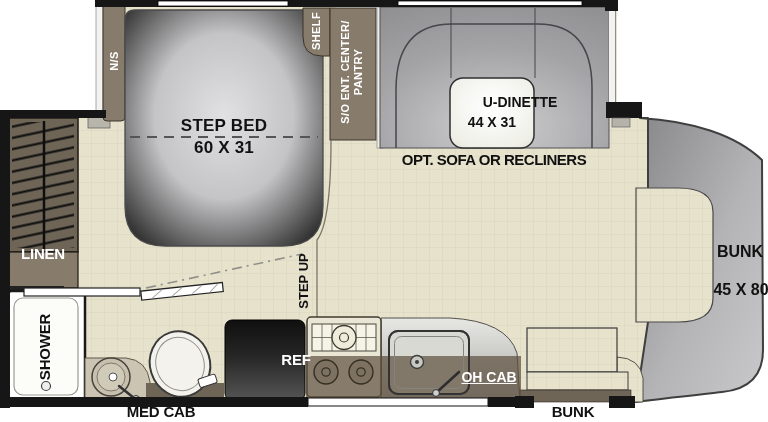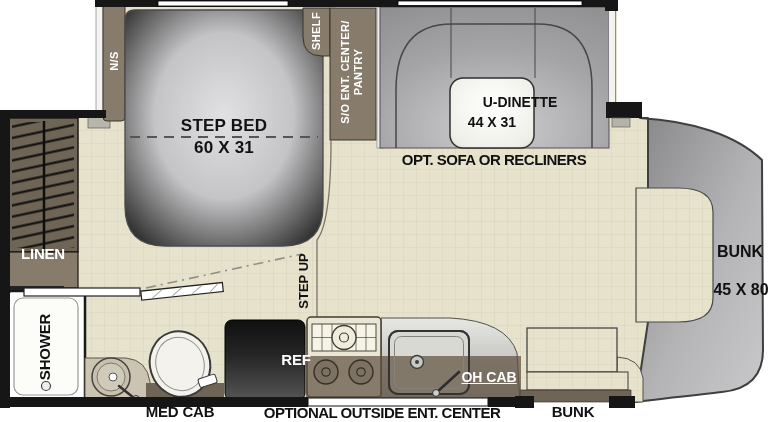--- a/index.html
+++ b/index.html
@@ -193,21 +193,20 @@
     <div>S/O ENT. CENTER/</div>
     <div>PANTRY</div>
   </div>
   <div class="lbl s17" style="left:224px;top:126px;">STEP BED</div>
   <div class="lbl s17" style="left:224px;top:148px;">60 X 31</div>
   <div class="lbl s14" style="left:520px;top:102px;">U-DINETTE</div>
   <div class="lbl s14" style="left:492px;top:122px;">44 X 31</div>
   <div class="lbl s15 cond" style="left:494px;top:160px;">OPT. SOFA OR RECLINERS</div>
   <div class="lbl white s15" style="left:43px;top:254px;text-align:right;">LINEN</div>
   <div class="lbl rot s15" style="left:45px;top:347px;">SHOWER</div>
-  <div class="lbl s15" style="left:180px;top:412px;">MED CAB</div>
+  <div class="lbl s15" style="left:161px;top:412px;">MED CAB</div>
   <div class="lbl white s15" style="left:264px;top:360px;margin-left:32px;">REF</div>
   <div class="lbl rot s13" style="left:304px;top:281px;">STEP UP</div>
   <div class="lbl white s14" style="left:489px;top:377px;text-decoration:underline;">OH CAB</div>
-  <div class="lbl s15 cond" style="left:382px;top:413px;">OPTIONAL OUTSIDE ENT. CENTER</div>
   <div class="lbl s15" style="left:573px;top:412px;">BUNK</div>
   <div class="lbl s16" style="left:740px;top:252px;">BUNK</div>
   <div class="lbl s16" style="left:741px;top:269px;margin-top:21px;">45 X 80</div>
 </div>
 
 </body></html>

